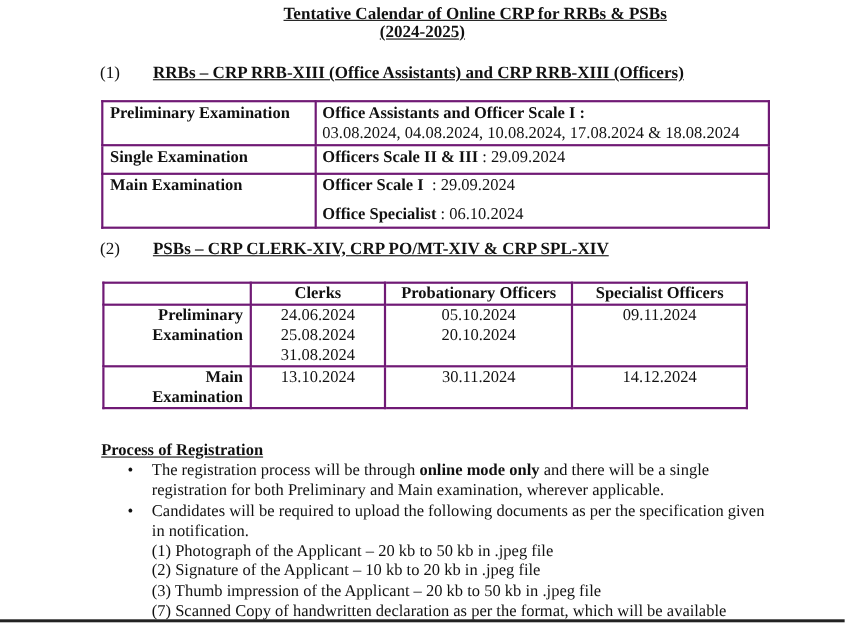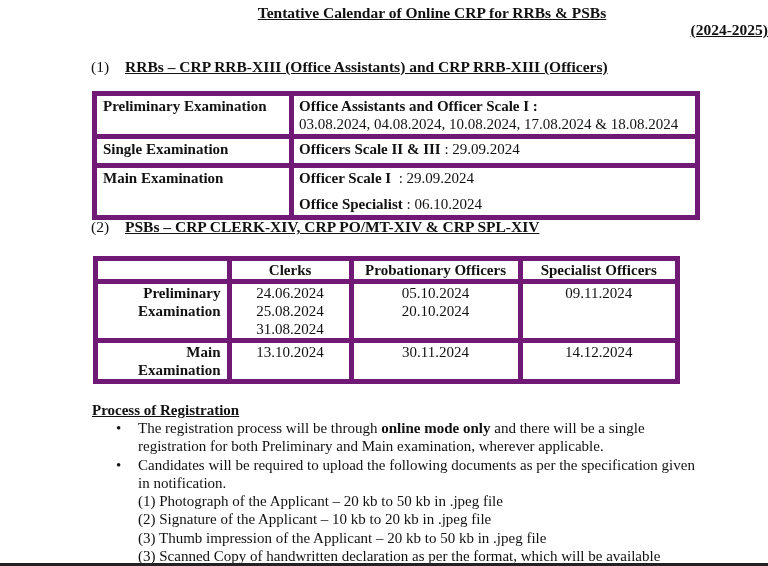--- a/index.html
+++ b/index.html
@@ -20,47 +20,47 @@
       position: absolute;
       left: 0;
       width: 768px;
       text-align: center;
       font-weight: bold;
       text-decoration: underline;
       font-size: 15.5px;
       line-height: 18px;
     }
     .t1 { top: 4px; margin-left: 48px; }
-    .t2 { top: 21px; text-align: right; }
+    .t2 { top: 21px; }
 
     .sec-heading {
       position: absolute;
       font-size: 15.5px;
       line-height: 18px;
     }
     .sec-num { position: absolute; left: 0; top: 0; }
     .sec-text {
       position: absolute;
-      left: 34px;
+      left: 48px;
       top: 0;
       white-space: nowrap;
       font-weight: bold;
       text-decoration: underline;
     }
     .sec1 { left: 91px; top: 58px; }
     .sec2 { left: 91px; top: 218px; }
 
     table {
       position: absolute;
       border-collapse: collapse;
       font-size: 15px;
       line-height: 18px;
     }
     table td, table th {
-      border: 5px solid #701a75;
+      border: 2px solid #701a75;
       vertical-align: top;
       padding: 0 6px;
     }
     .tbl1 { left: 92px; top: 91px; width: 608px; }
     .tbl1 td.lbl { width: 180px; font-weight: bold; padding-top: 1px; }
     .tbl1 td.val { padding-left: 5px; padding-top: 1px; }
     .tbl1 tr.r1 td { height: 37px; }
     .tbl1 tr.r2 td { height: 23px; }
     .tbl1 tr.r3 td { height: 46px; }
     .b { font-weight: bold; text-align: center; }
@@ -206,17 +206,17 @@
   <li>
     <span class="bullet">•</span>
     <span>The registration process will be through </span><span class="b">online mode only</span><span> and there will be a single registration for both Preliminary and Main examination, wherever applicable.</span>
   </li>
   <li>
     <span class="bullet">•</span>
     <span>Candidates will be required to upload the following documents as per the specification given in notification.</span>
     <span class="sub-item">(1) Photograph of the Applicant – 20 kb to 50 kb in .jpeg file</span>
     <span class="sub-item">(2) Signature of the Applicant – 10 kb to 20 kb in .jpeg file</span>
     <span class="sub-item">(3) Thumb impression of the Applicant – 20 kb to 50 kb in .jpeg file</span>
-    <span class="sub-item">(3) Scanned Copy of handwritten declaration as per the format, which will be available</span>
+    <span class="sub-item">(7) Scanned Copy of handwritten declaration as per the format, which will be available</span>
   </li>
 </ul>
 
 <div class="bottom-line"></div>
 
 </body></html>

